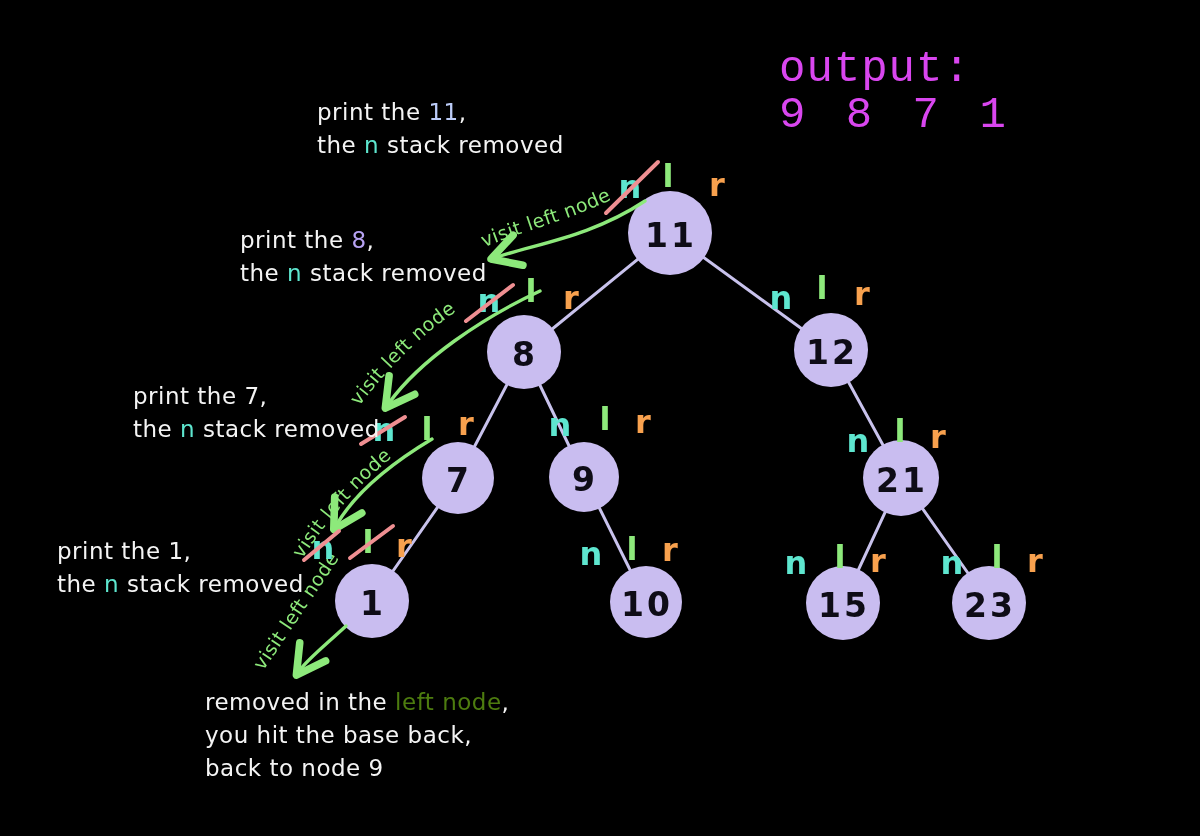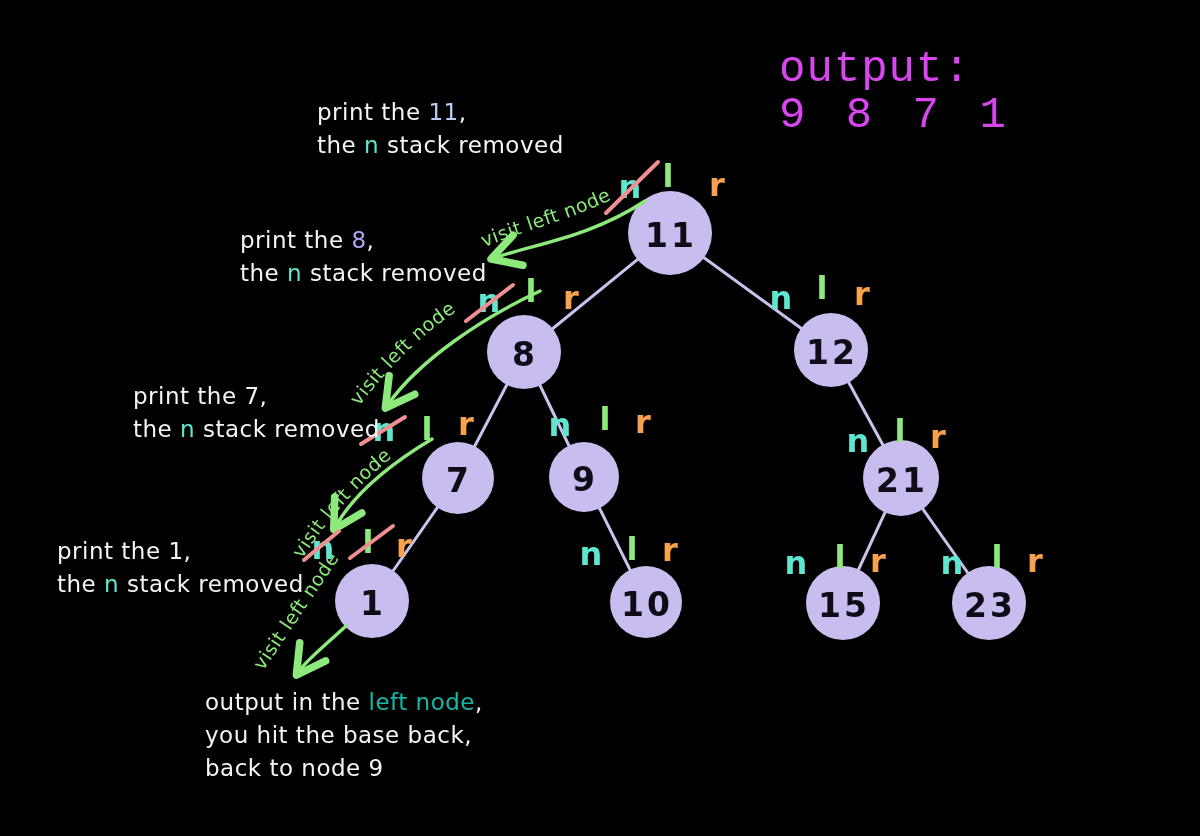--- a/index.html
+++ b/index.html
@@ -185,21 +185,21 @@
       </div>
       <div class="note" style="left: 133px; top: 380px;">
         <div><span>print the </span><span style="color: rgb(244, 244, 244);">7</span><span>,</span></div>
         <div><span>the </span><span style="color: rgb(94, 230, 207);">n</span><span> stack removed</span></div>
       </div>
       <div class="note" style="left: 57px; top: 535px;">
         <div><span>print the </span><span style="color: rgb(244, 244, 244);">1</span><span>,</span></div>
         <div><span>the </span><span style="color: rgb(94, 230, 207);">n</span><span> stack removed</span></div>
       </div>
       <div class="note" style="left: 205px; top: 686px;">
-        <div><span>output in the </span><span style="color: #14b8a6; text-align: right;">left node</span><span>,</span></div>
+        <div><span>removed in the </span><span style="color: #4d7c0f; text-align: right;">left node</span><span>,</span></div>
         <div><span>you hit the base back,</span></div>
         <div><span>back to node 9</span></div>
       </div>
     </div>
 
   <div class="output">
     <div>output:</div>
     <div class="val">9 8 7 1</div>
   </div>
 

